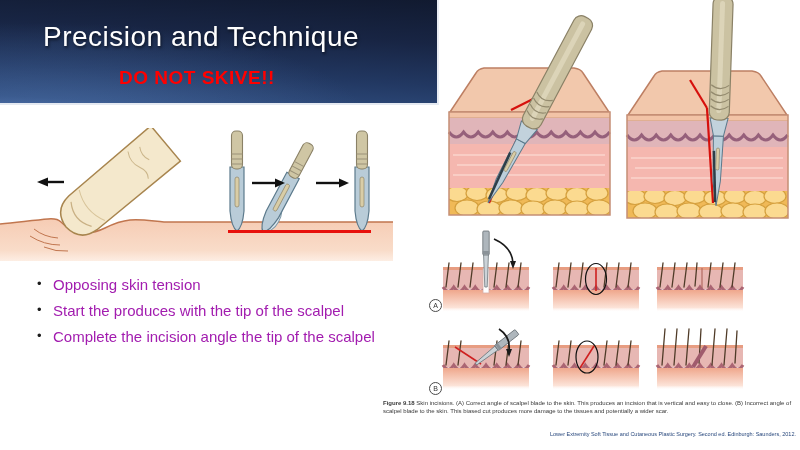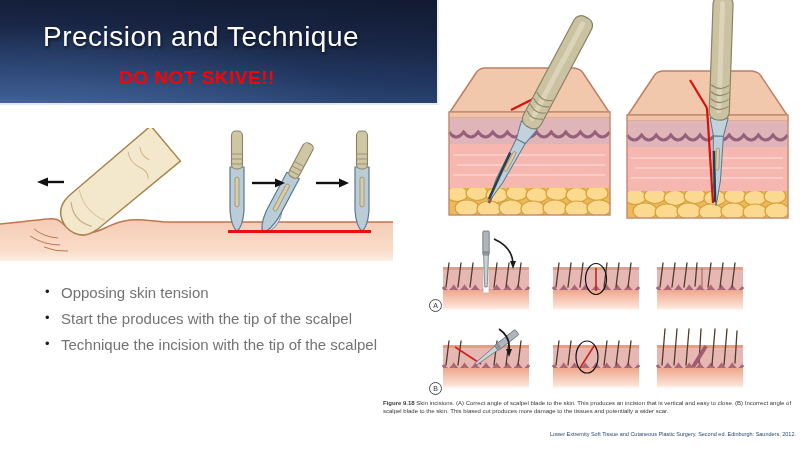--- a/index.html
+++ b/index.html
@@ -20,22 +20,22 @@
     position:absolute;left:43px;top:21px;margin:0;
     font-size:28px;font-weight:400;color:#ffffff;letter-spacing:.5px;
     text-shadow:1px 2px 3px rgba(0,0,0,.55);white-space:nowrap;
   }
   .warning-subtitle{
     position:absolute;left:119px;top:67px;
     font-size:19px;font-weight:600;color:#ff0000;letter-spacing:.5px;white-space:nowrap;text-align:center;
   }
   
   .bullet-list{
-    position:absolute;left:36px;top:276px;width:378px;margin:8px;padding:0;list-style:none;
-    font-size:15px;line-height:1.18;color:#737373;
+    position:absolute;left:36px;top:276px;width:378px;margin:0;padding:0;list-style:none;
+    font-size:15px;line-height:1.18;color:#a21caf;
   }
   .bullet-list li{position:relative;padding-left:17px;margin-bottom:8.5px;}
   .bullet-list li::before{content:"\2022";position:absolute;left:1px;top:0;font-size:13px;color:#1c1c1c;}
   
   .illo{position:absolute;display:block;}
   #illo-left{left:0;top:128px;}
   #illo-blocks{left:437px;top:0;}
   #illo-rowA{left:437px;top:230px;}
   #illo-rowB{left:437px;top:312px;}
   .panel-label{
@@ -121,21 +121,21 @@
       <line x1="316" y1="55" x2="340" y2="55" stroke="#111" stroke-width="2.4"></line>
       <polygon points="339,50.5 339,59.5 349,55" fill="#111"></polygon>
     </g>
 
     <line x1="228" y1="103.5" x2="371" y2="103.5" stroke="#e8100c" stroke-width="3"></line>
   </svg>
 
   <ul class="bullet-list">
     <li><span>Opposing skin tension</span></li>
     <li><span>Start the produces with the tip of the scalpel</span></li>
-    <li><span>Technique the incision with the tip of the scalpel</span></li>
+    <li><span>Complete the incision angle the tip of the scalpel</span></li>
   </ul>
 
   <svg id="illo-blocks" class="illo" width="363" height="222" viewBox="0 0 363 222">
     <defs>
       <clipPath id="fatclipL">
           <rect x="2" y="128" width="161" height="27"></rect>
         </clipPath>
     </defs>
 
     <g transform="translate(10,60)">

